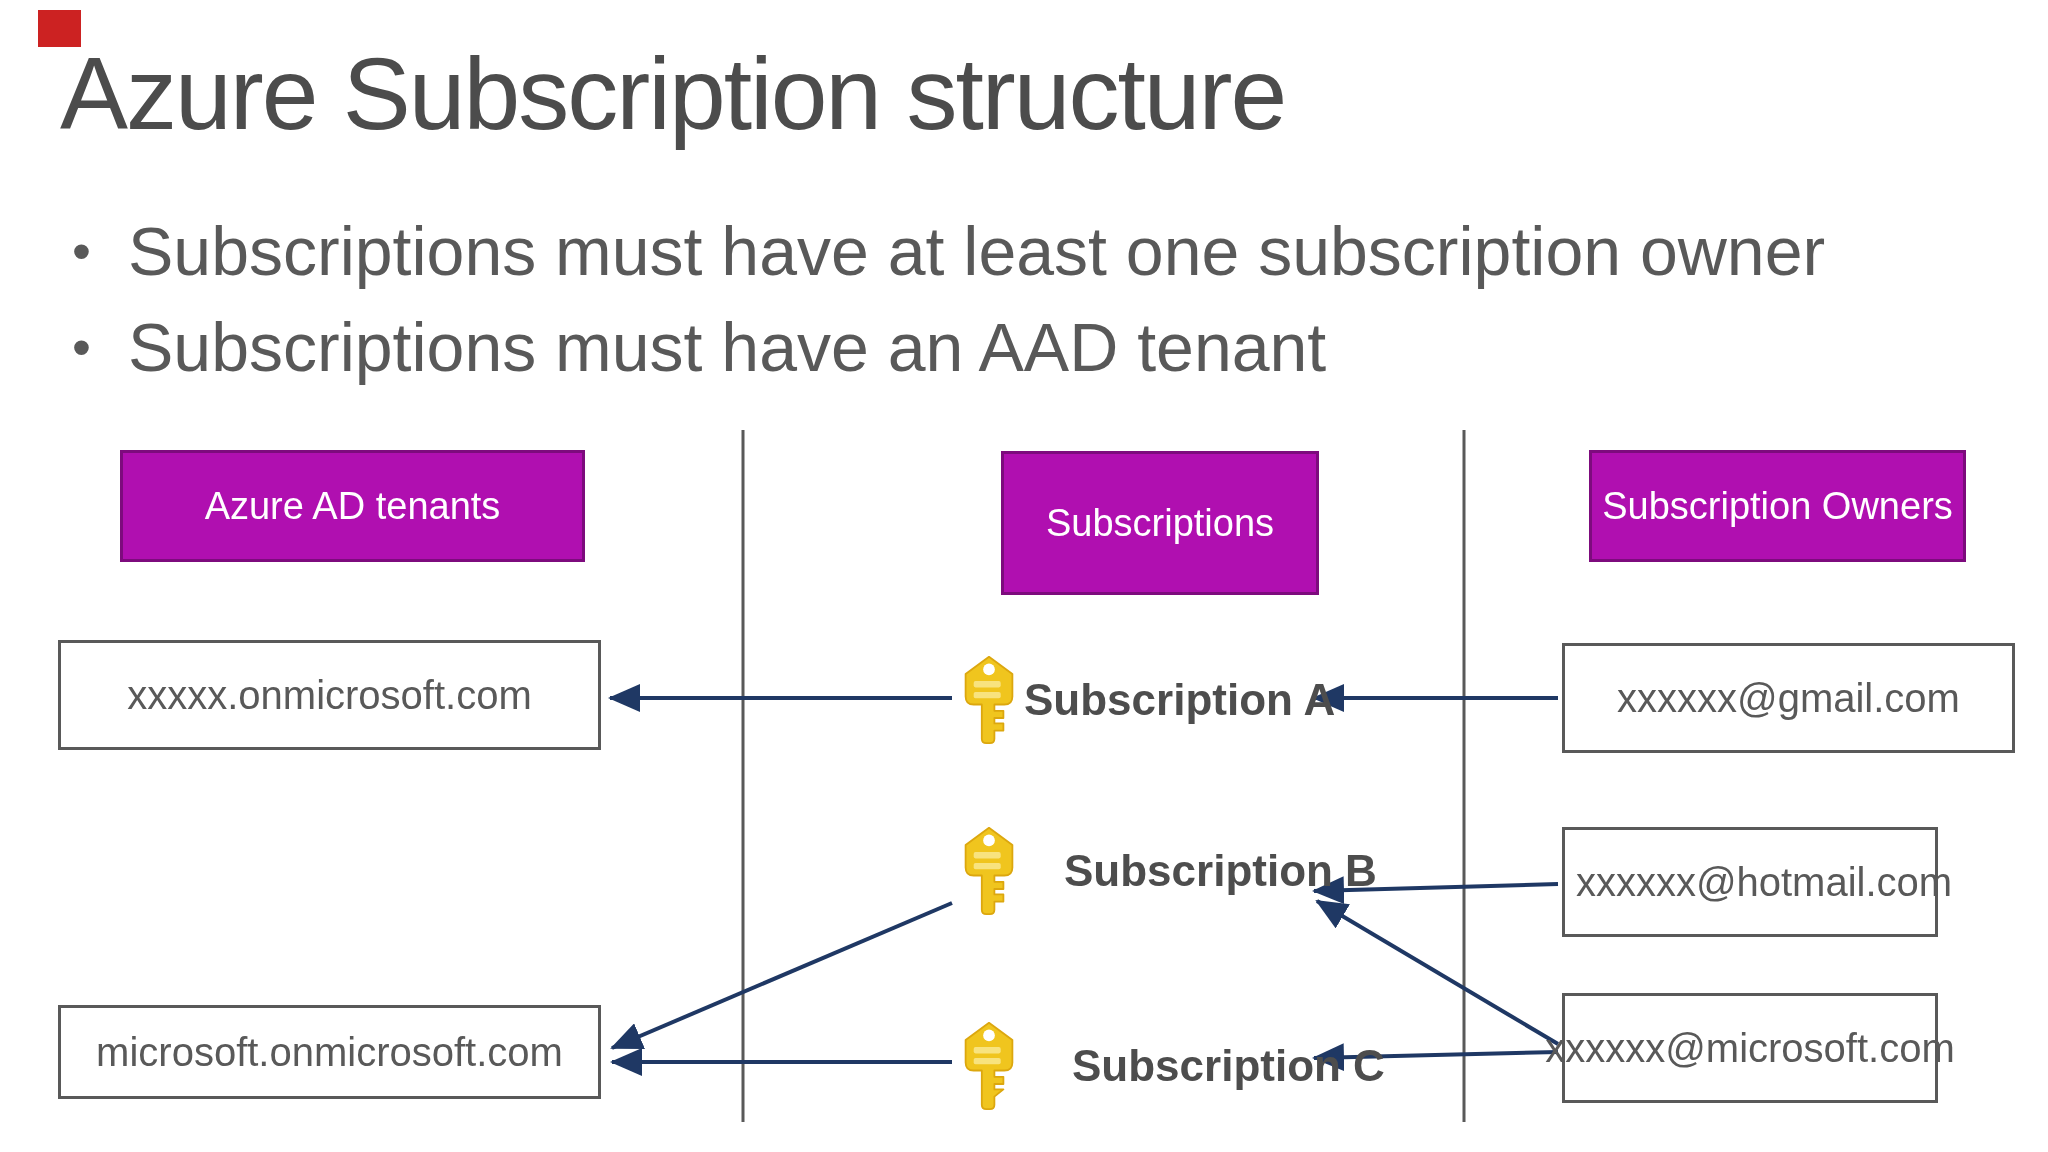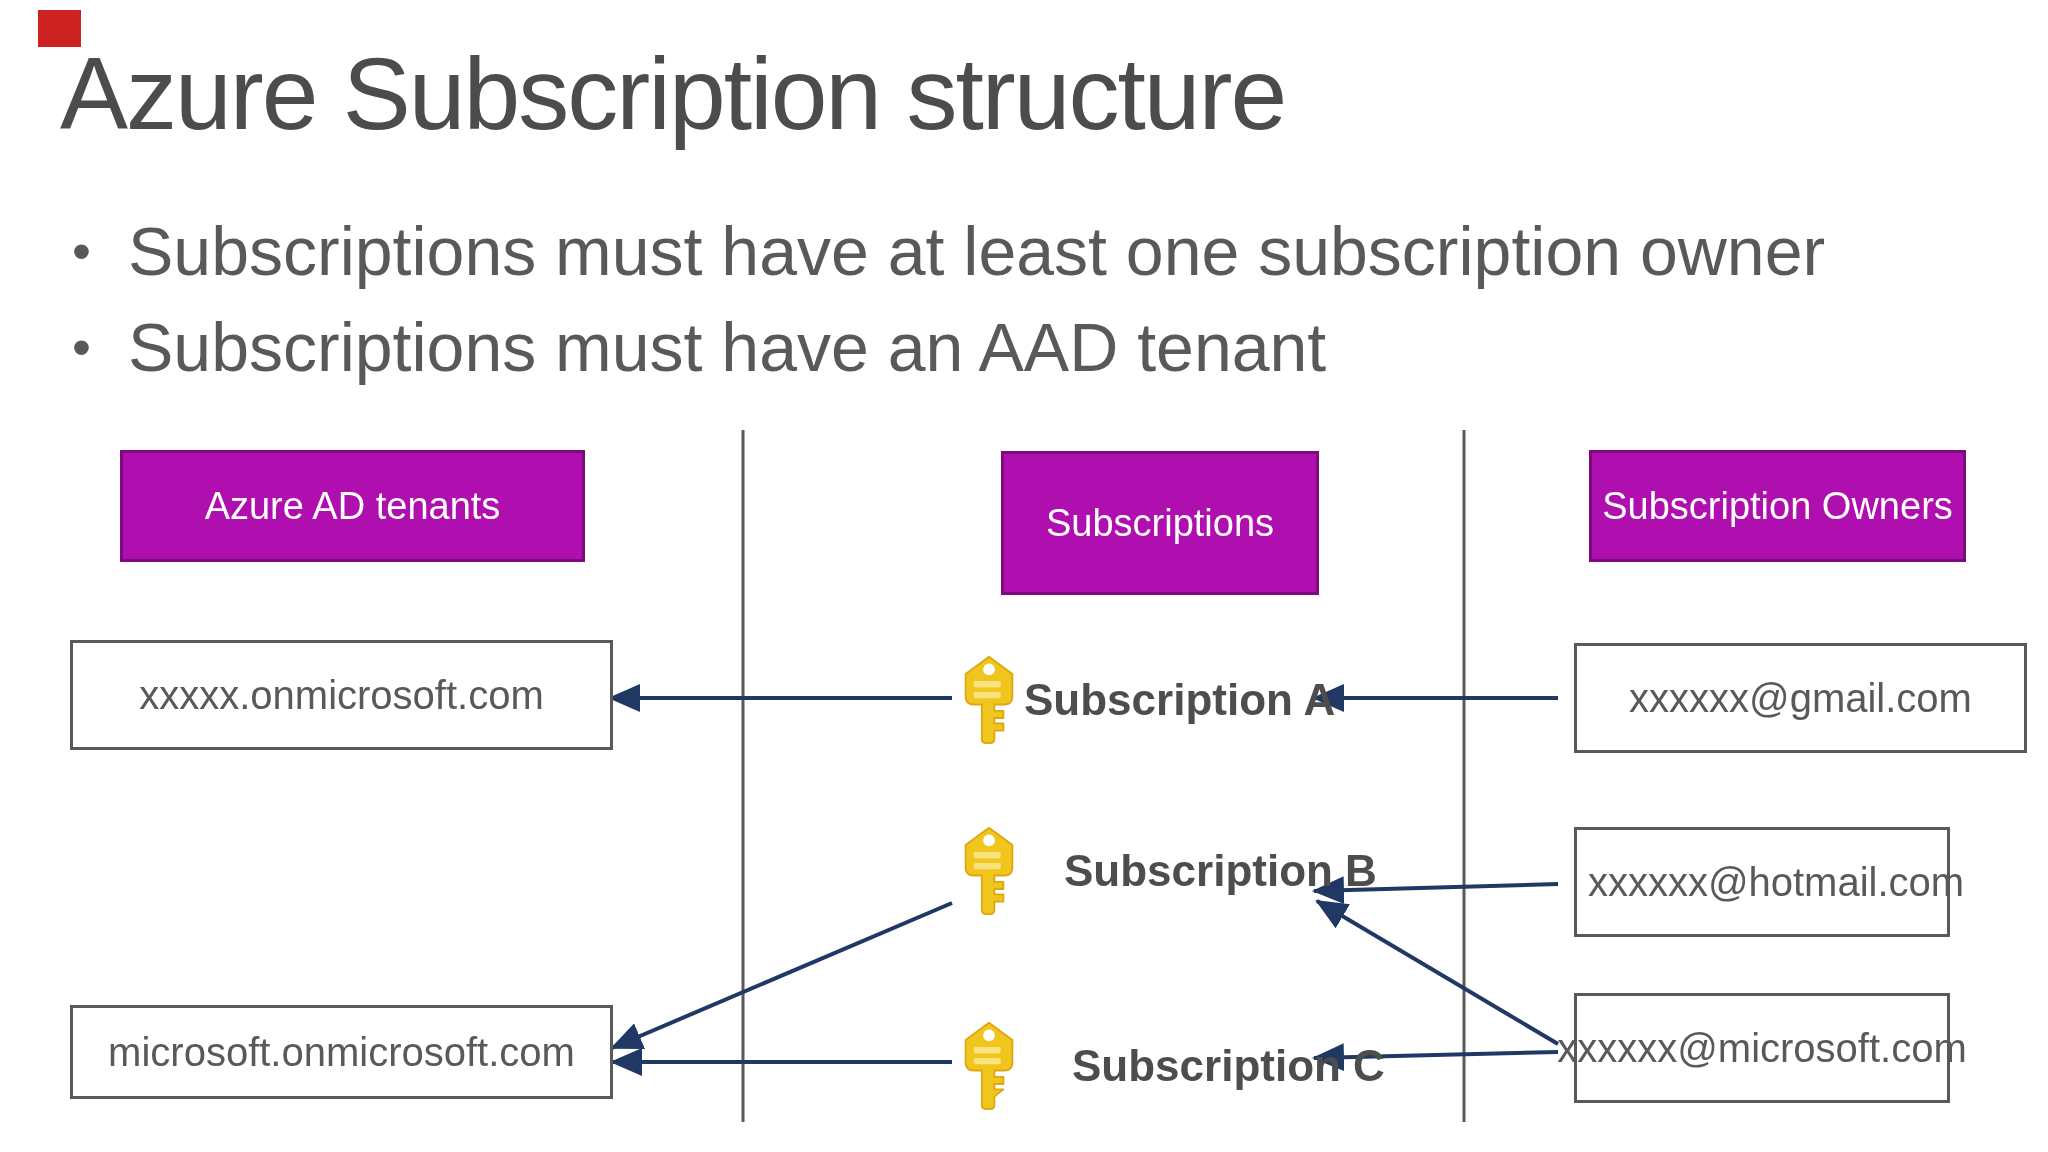--- a/index.html
+++ b/index.html
@@ -24,21 +24,21 @@
 
   .hdr{position:absolute;display:flex;align-items:center;justify-content:center;
        background:var(--header-fill);border:3px solid var(--header-border);
        color:#fff;font-size:38px;box-sizing:border-box;}
   .hdr-tenants{left:120px;top:450px;width:465px;height:112px;}
   .hdr-subs{left:985px;top:451px;width:318px;height:144px;margin-left:16px;}
   .hdr-owners{left:1561px;top:450px;width:377px;height:112px;margin-left:28px;}
 
   .wbox{position:absolute;display:flex;align-items:center;justify-content:center;
         background:#fff;border:3px solid var(--gray);color:var(--gray);
-        font-size:40px;box-sizing:border-box;white-space:nowrap;margin-left:12px;}
+        font-size:40px;box-sizing:border-box;white-space:nowrap;}
   .tenant-1{left:58px;top:640px;width:543px;height:110px;}
   .tenant-2{left:58px;top:1005px;width:543px;height:94px;}
   .owner-1{left:1562px;top:643px;width:453px;height:110px;}
   .owner-2{left:1562px;top:827px;width:376px;height:110px;padding-left:28px;}
   .owner-3{left:1562px;top:993px;width:376px;height:110px;}
 
   .subrow{position:absolute;left:962px;display:flex;align-items:center;height:96px;}
   .sub-a{top:652px;} .sub-b{top:823px;gap:40px;} .sub-c{top:1018px;gap:48px;}
   .sublabel{font-size:44px;font-weight:bold;color:var(--sub-label);margin-left:8px;white-space:nowrap;}
 

